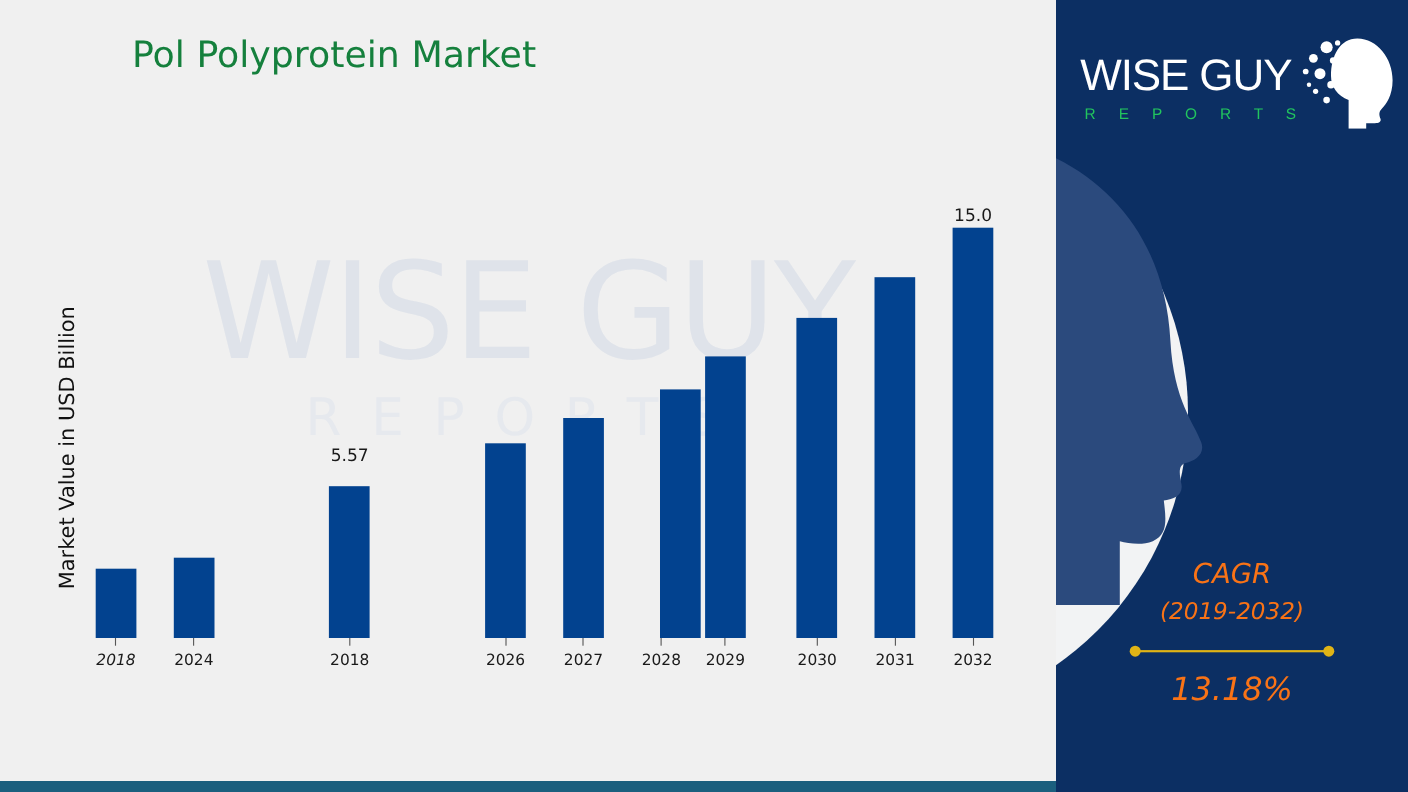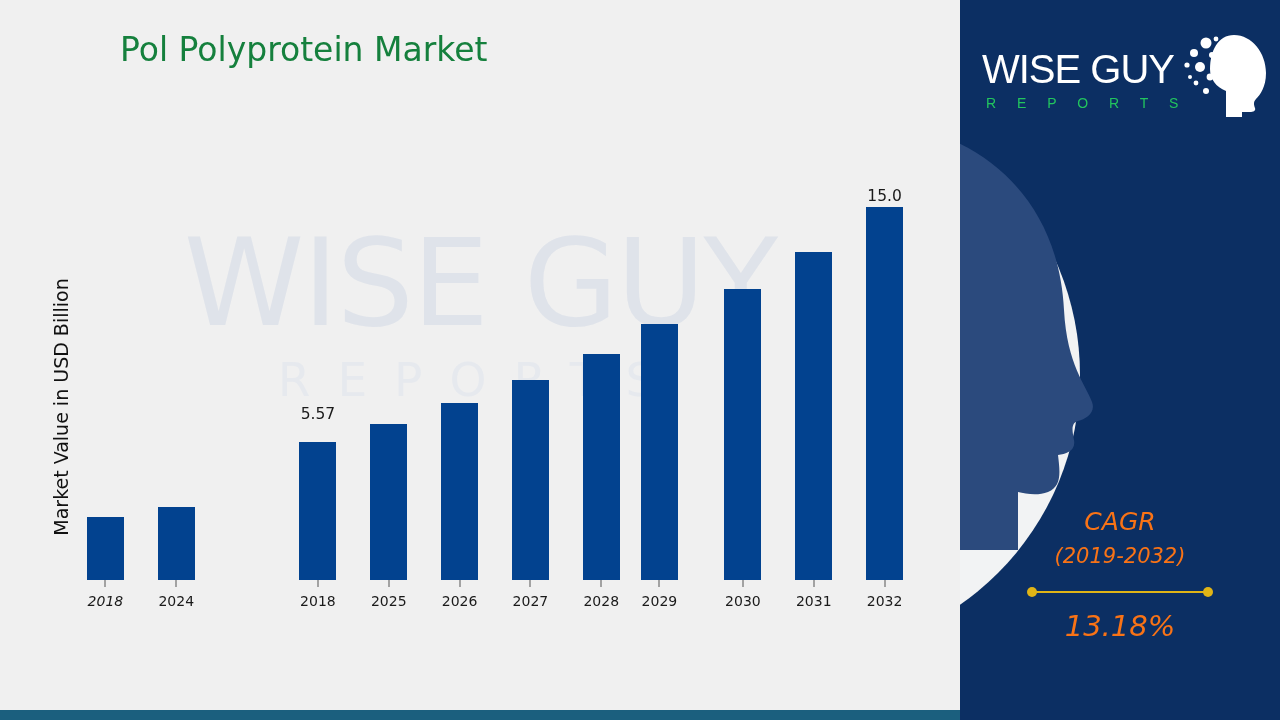--- a/index.html
+++ b/index.html
@@ -93,39 +93,33 @@
             <div class="bar" style="height: 72.8061px; background: rgb(2, 66, 143);"></div>
             <span class="tick"></span>
             <span class="xtick-label">2024</span>
           </div>
           <div class="bar-slot" style="left: 212.5px; width: 70.8333px; gap: 16px;">
             <div class="bar-label">5.57</div>
             <div class="bar" style="height: 138.406px; background: rgb(2, 66, 143);"></div>
             <span class="tick"></span>
             <span class="xtick-label">2018</span>
           </div>
-          <div class="bar-slot" style="left: 283.333px; width: 70.8333px;">
-            <div class="bar-label hidden"></div>
-            <div class="bar" style="height: 155.552px; background: rgb(2, 66, 143);"></div>
-            <span class="tick"></span>
-            <span class="xtick-label">2025</span>
-          </div>
           <div class="bar-slot" style="left: 354.167px; width: 70.8333px;">
             <div class="bar-label hidden"></div>
             <div class="bar" style="height: 176.673px; background: rgb(2, 66, 143);"></div>
             <span class="tick"></span>
             <span class="xtick-label">2026</span>
           </div>
           <div class="bar-slot" style="left: 425px; width: 70.8333px;">
             <div class="bar-label hidden"></div>
             <div class="bar" style="height: 200.03px; background: rgb(2, 66, 143);"></div>
             <span class="tick"></span>
             <span class="xtick-label">2027</span>
           </div>
-          <div class="bar-slot" style="left: 495.833px; width: 70.8333px;">
+          <div class="bar-slot" style="left: 495.833px; width: 70.8333px; align-items: flex-end;">
             <div class="bar-label hidden"></div>
             <div class="bar" style="height: 226.121px; background: rgb(2, 66, 143);"></div>
             <span class="tick"></span>
             <span class="xtick-label">2028</span>
           </div>
           <div class="bar-slot" style="left: 554px; width: 70.8333px;">
             <div class="bar-label hidden"></div>
             <div class="bar" style="height: 255.939px; background: rgb(2, 66, 143);"></div>
             <span class="tick"></span>
             <span class="xtick-label">2029</span>

